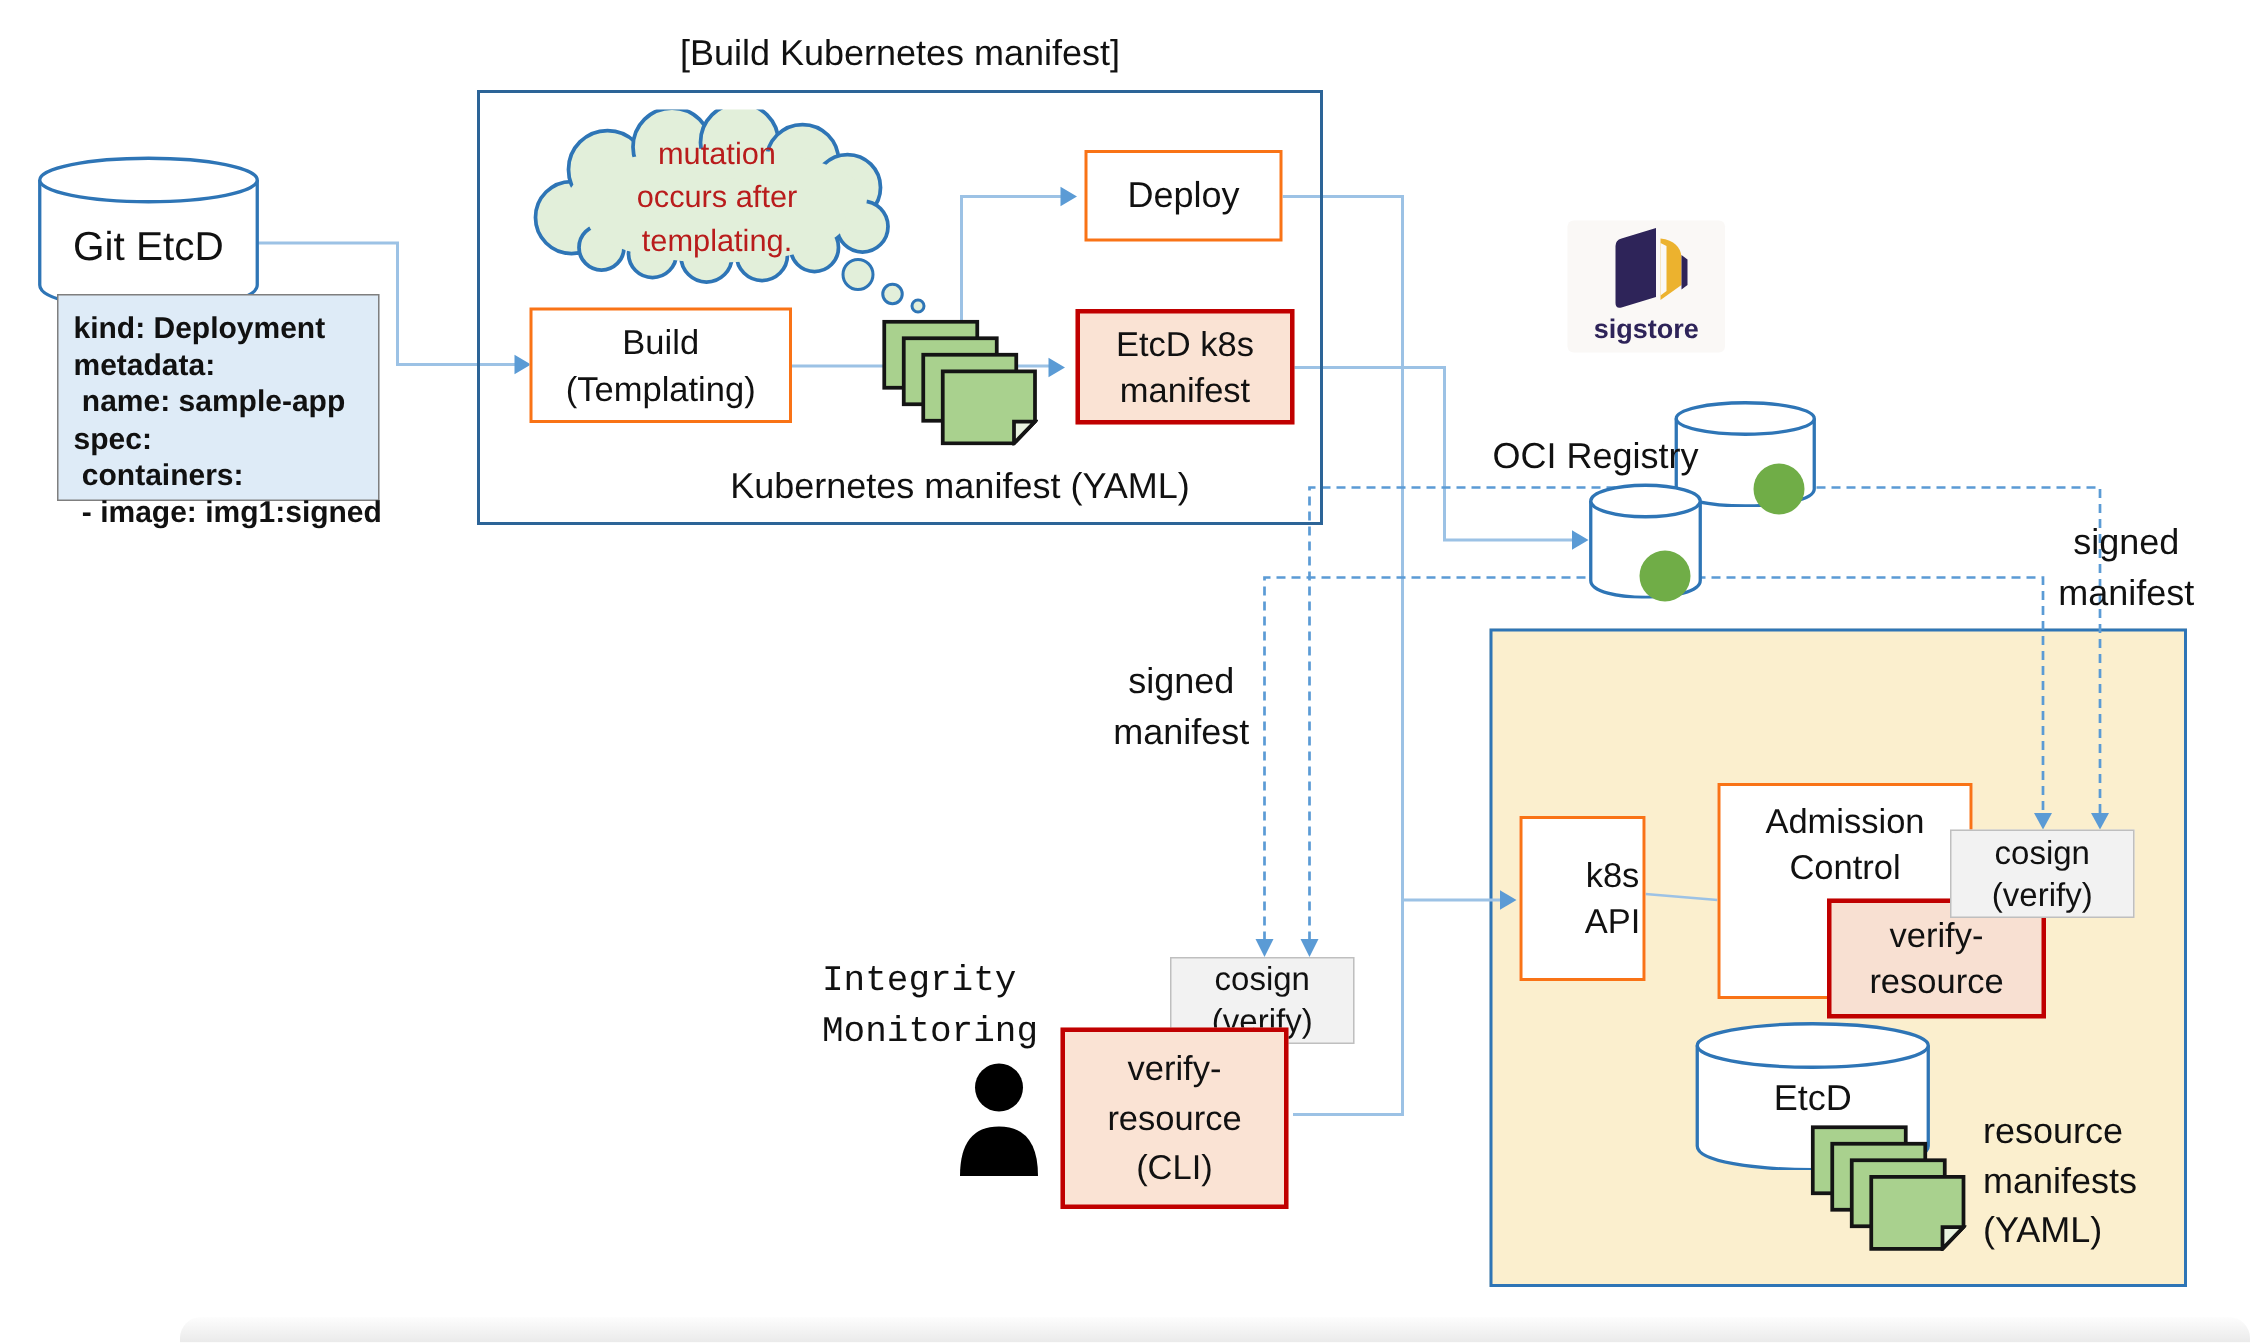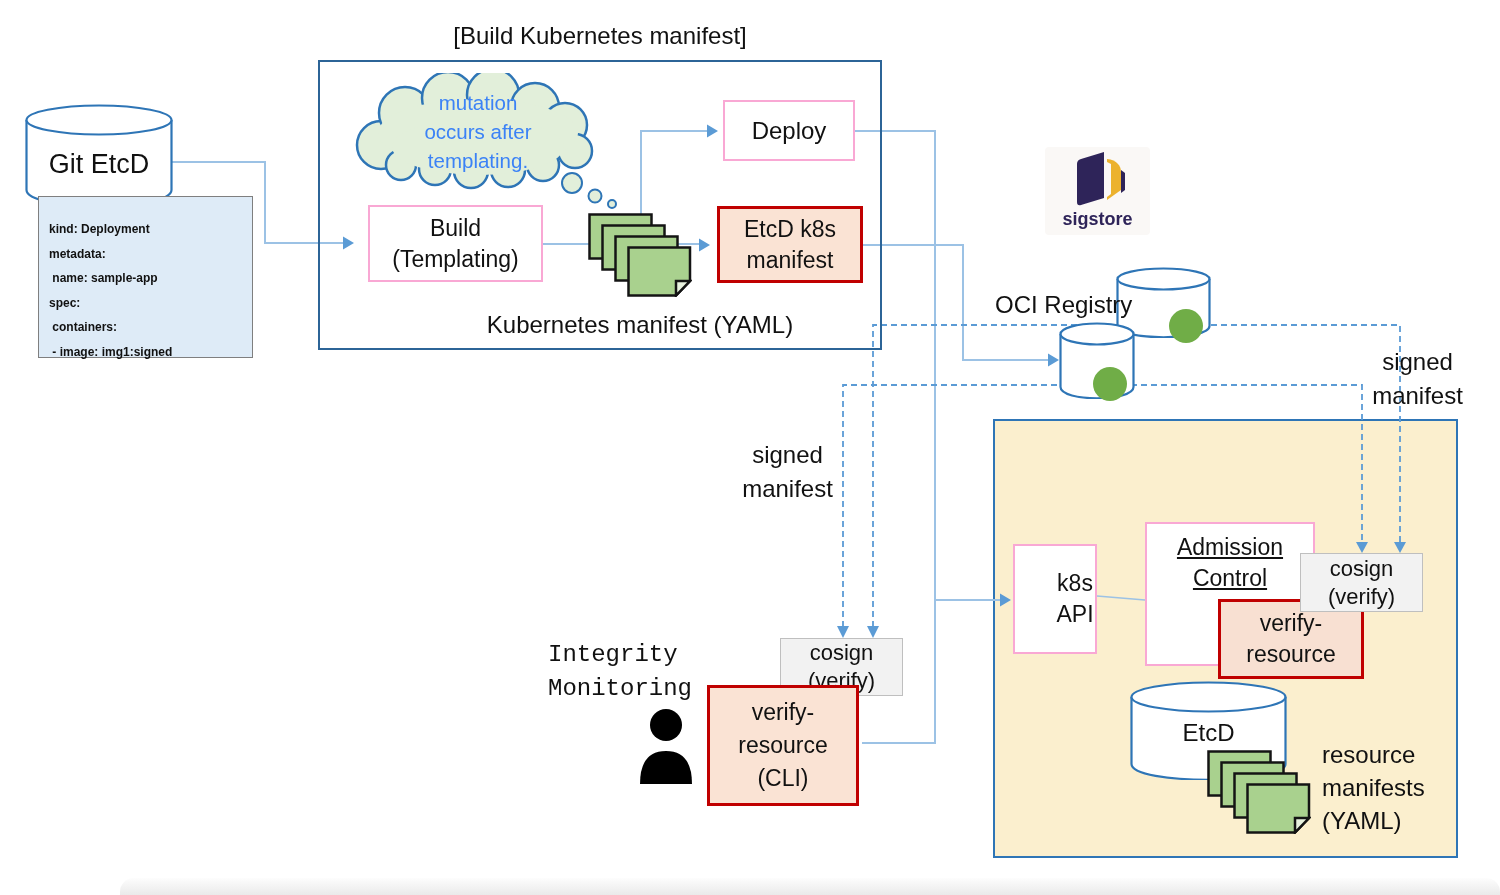--- a/index.html
+++ b/index.html
@@ -2,21 +2,21 @@
 <html><head>
 <meta charset="utf-8">
 <style>
   html,body{margin:0;padding:0;background:#fff;}
   .stage{position:relative;width:1500px;height:895px;background:#fff;overflow:hidden;
          font-family:"Liberation Sans",sans-serif;color:#111;}
   .abs{position:absolute;}
   .ml{white-space:pre-line;}
   .pre{white-space:pre;}
   .ctr{display:flex;align-items:center;justify-content:center;text-align:center;}
-  .box{border:2px solid #f9a8d4;background:#fff;box-sizing:border-box;}
+  .box{border:2px solid #f97316;background:#fff;box-sizing:border-box;}
   .lbl{font-size:24px;line-height:33px;color:#111;}
   .z1{z-index:1}.z2{z-index:2}.z3{z-index:3}.z4{z-index:4}.z5{z-index:5}
   svg{display:block;}
   .wires{pointer-events:none;}
 </style>
 </head>
 <body>
 
 <div class="stage">
 
@@ -65,22 +65,22 @@
   <div class="abs z3" style="left:318px;top:60px;width:564px;height:290px;border:2.5px solid #2C6497;box-sizing:border-box;"></div>
 
   <div class="abs z3" style="left:25px;top:104px;">
     <svg width="148" height="102" viewBox="0 0 148 102">
       <path d="M1.5 16 V86 C1.5 107 146.5 107 146.5 86 V16" fill="#fff" stroke="#2E75B6" stroke-width="2.2"></path>
       <ellipse cx="74" cy="16" rx="72.5" ry="14.5" fill="#fff" stroke="#2E75B6" stroke-width="2.2"></ellipse>
     </svg>
     <div class="abs ctr" style="left:0;top:30px;width:148px;height:60px;font-size:27px;">Git EtcD</div>
   </div>
 
-  <div class="abs z3 pre" style="left:38px;top:196px;width:215px;height:162px;background:#DEEBF7;border:1.5px solid #7F7F7F;
-              box-sizing:border-box;font-size:12px;font-weight:bold;line-height:24.5px;padding:20px 10px;">kind: Deployment
+  <div class="abs z3 pre" style="left:38px;top:196px;width:215px;height:138px;background:#DEEBF7;border:1.5px solid #7F7F7F;
+              box-sizing:border-box;font-size:20px;font-weight:bold;line-height:24.5px;padding:10px 10px;">kind: Deployment
 metadata:
  name: sample-app
 spec:
  containers:
  - image: img1:signed</div>
 
   <div class="abs z3" style="left:343px;top:73px;width:270px;height:118px;">
     <svg width="270" height="118" viewBox="0 0 270 118">
       <g fill="#E2EFDA" stroke="#2E75B6" stroke-width="2.5">
         <circle cx="38" cy="72" r="24"></circle>
@@ -92,26 +92,26 @@
         <circle cx="232" cy="78" r="17"></circle>
           <circle cx="200" cy="92" r="16"></circle>
           <circle cx="165" cy="97" r="17"></circle>
         <circle cx="128" cy="98" r="17"></circle>
           <circle cx="92" cy="96" r="16"></circle>
           <circle cx="58" cy="92" r="15"></circle>
       </g>
       <ellipse cx="135" cy="60" rx="100" ry="34" fill="#E2EFDA"></ellipse>
       <ellipse cx="135" cy="74" rx="86" ry="28" fill="#E2EFDA"></ellipse>
     </svg>
-    <div class="abs ml ctr" style="left:0;top:12px;width:270px;height:92px;font-size:20.5px;line-height:29px;color:#3b82f6;">mutation
+    <div class="abs ml ctr" style="left:0;top:12px;width:270px;height:92px;font-size:20.5px;line-height:29px;color:#b91c1c;">mutation
 occurs after
 templating.</div>
   </div>
 
-  <div class="abs z3 box ctr ml" style="left:368px;top:205px;width:175px;height:77px;font-size:23px;line-height:31px;">Build
+  <div class="abs z3 box ctr ml" style="left:353px;top:205px;width:175px;height:77px;font-size:23px;line-height:31px;">Build
 (Templating)</div>
 
   <div class="abs z3" style="left:588px;top:213px;">
     <svg width="104" height="84" viewBox="0 0 104 84">
       <g fill="#A9D18E" stroke="#141414" stroke-width="2.5">
         <rect x="1.5" y="1.5" width="62" height="44"></rect>
         <rect x="14.5" y="12.5" width="62" height="44"></rect>
         <rect x="27.5" y="23.5" width="62" height="44"></rect>
         <path d="M40.5 34.5 H102 V68 L88 82.5 H40.5 Z"></path>
         <path d="M102 68 H88 V82.5 Z" fill="#E8F2DF"></path>
@@ -157,21 +157,21 @@
   <div class="abs z3 ml ctr" style="left:730px;top:438px;width:115px;height:68px;font-size:24px;line-height:34px;">signed
 manifest</div>
   <div class="abs z3 ml ctr" style="left:1355px;top:345px;width:125px;height:68px;font-size:24px;line-height:34px;">signed
 manifest</div>
 
 
   <div class="abs z3 box ctr ml" style="left:1013px;top:544px;width:84px;height:110px;font-size:23px;line-height:31px;padding-left:40px;">k8s
 API</div>
 
   <div class="abs z3 box ml" style="left:1145px;top:522px;width:170px;height:144px;font-size:23px;line-height:31px;
-              text-align:center;padding-top:8px;text-decoration:underline;">Admission
+              text-align:center;padding-top:8px;">Admission
 Control</div>
 
   <div class="abs z4 ctr ml" style="left:1218px;top:599px;width:146px;height:80px;background:#F8E0D2;border:3px solid #C00000;
               box-sizing:border-box;font-size:23px;line-height:31px;">verify-
 resource</div>
 
   <div class="abs z5 ctr ml" style="left:1300px;top:553px;width:123px;height:59px;background:#F2F2F2;border:1.5px solid #BFBFBF;
               box-sizing:border-box;font-size:22px;line-height:28px;">cosign
 (verify)</div>
 

